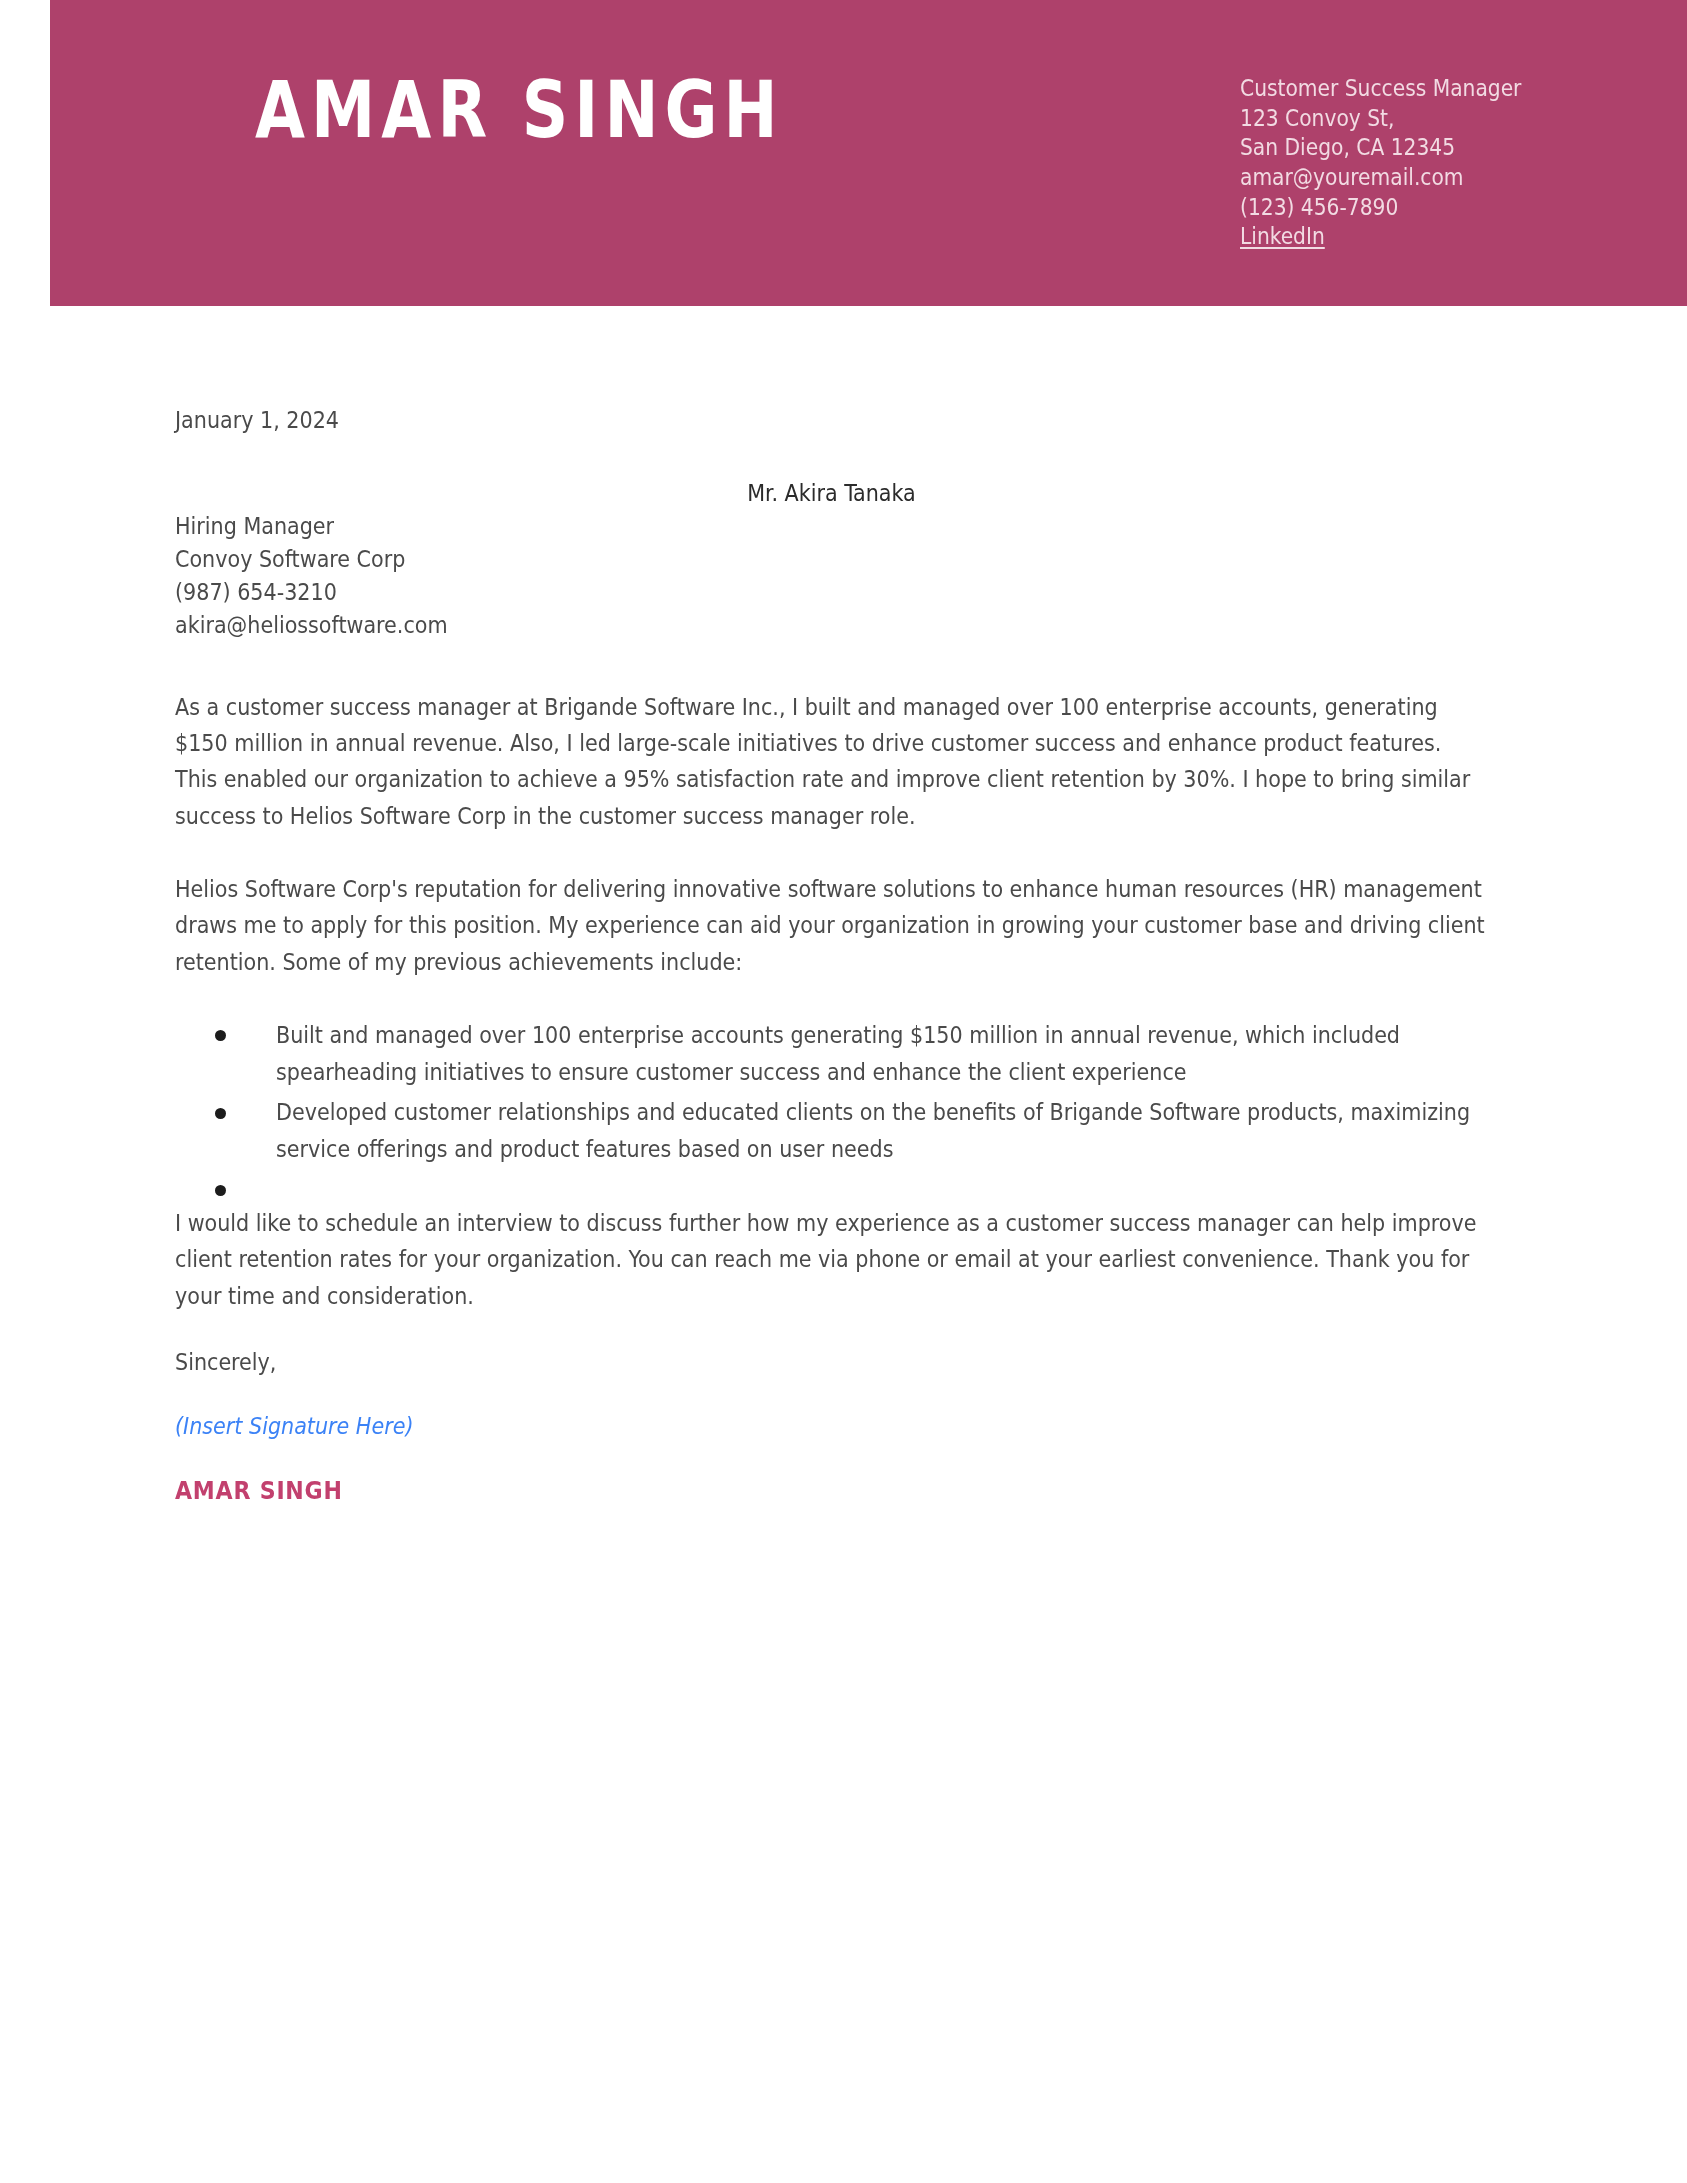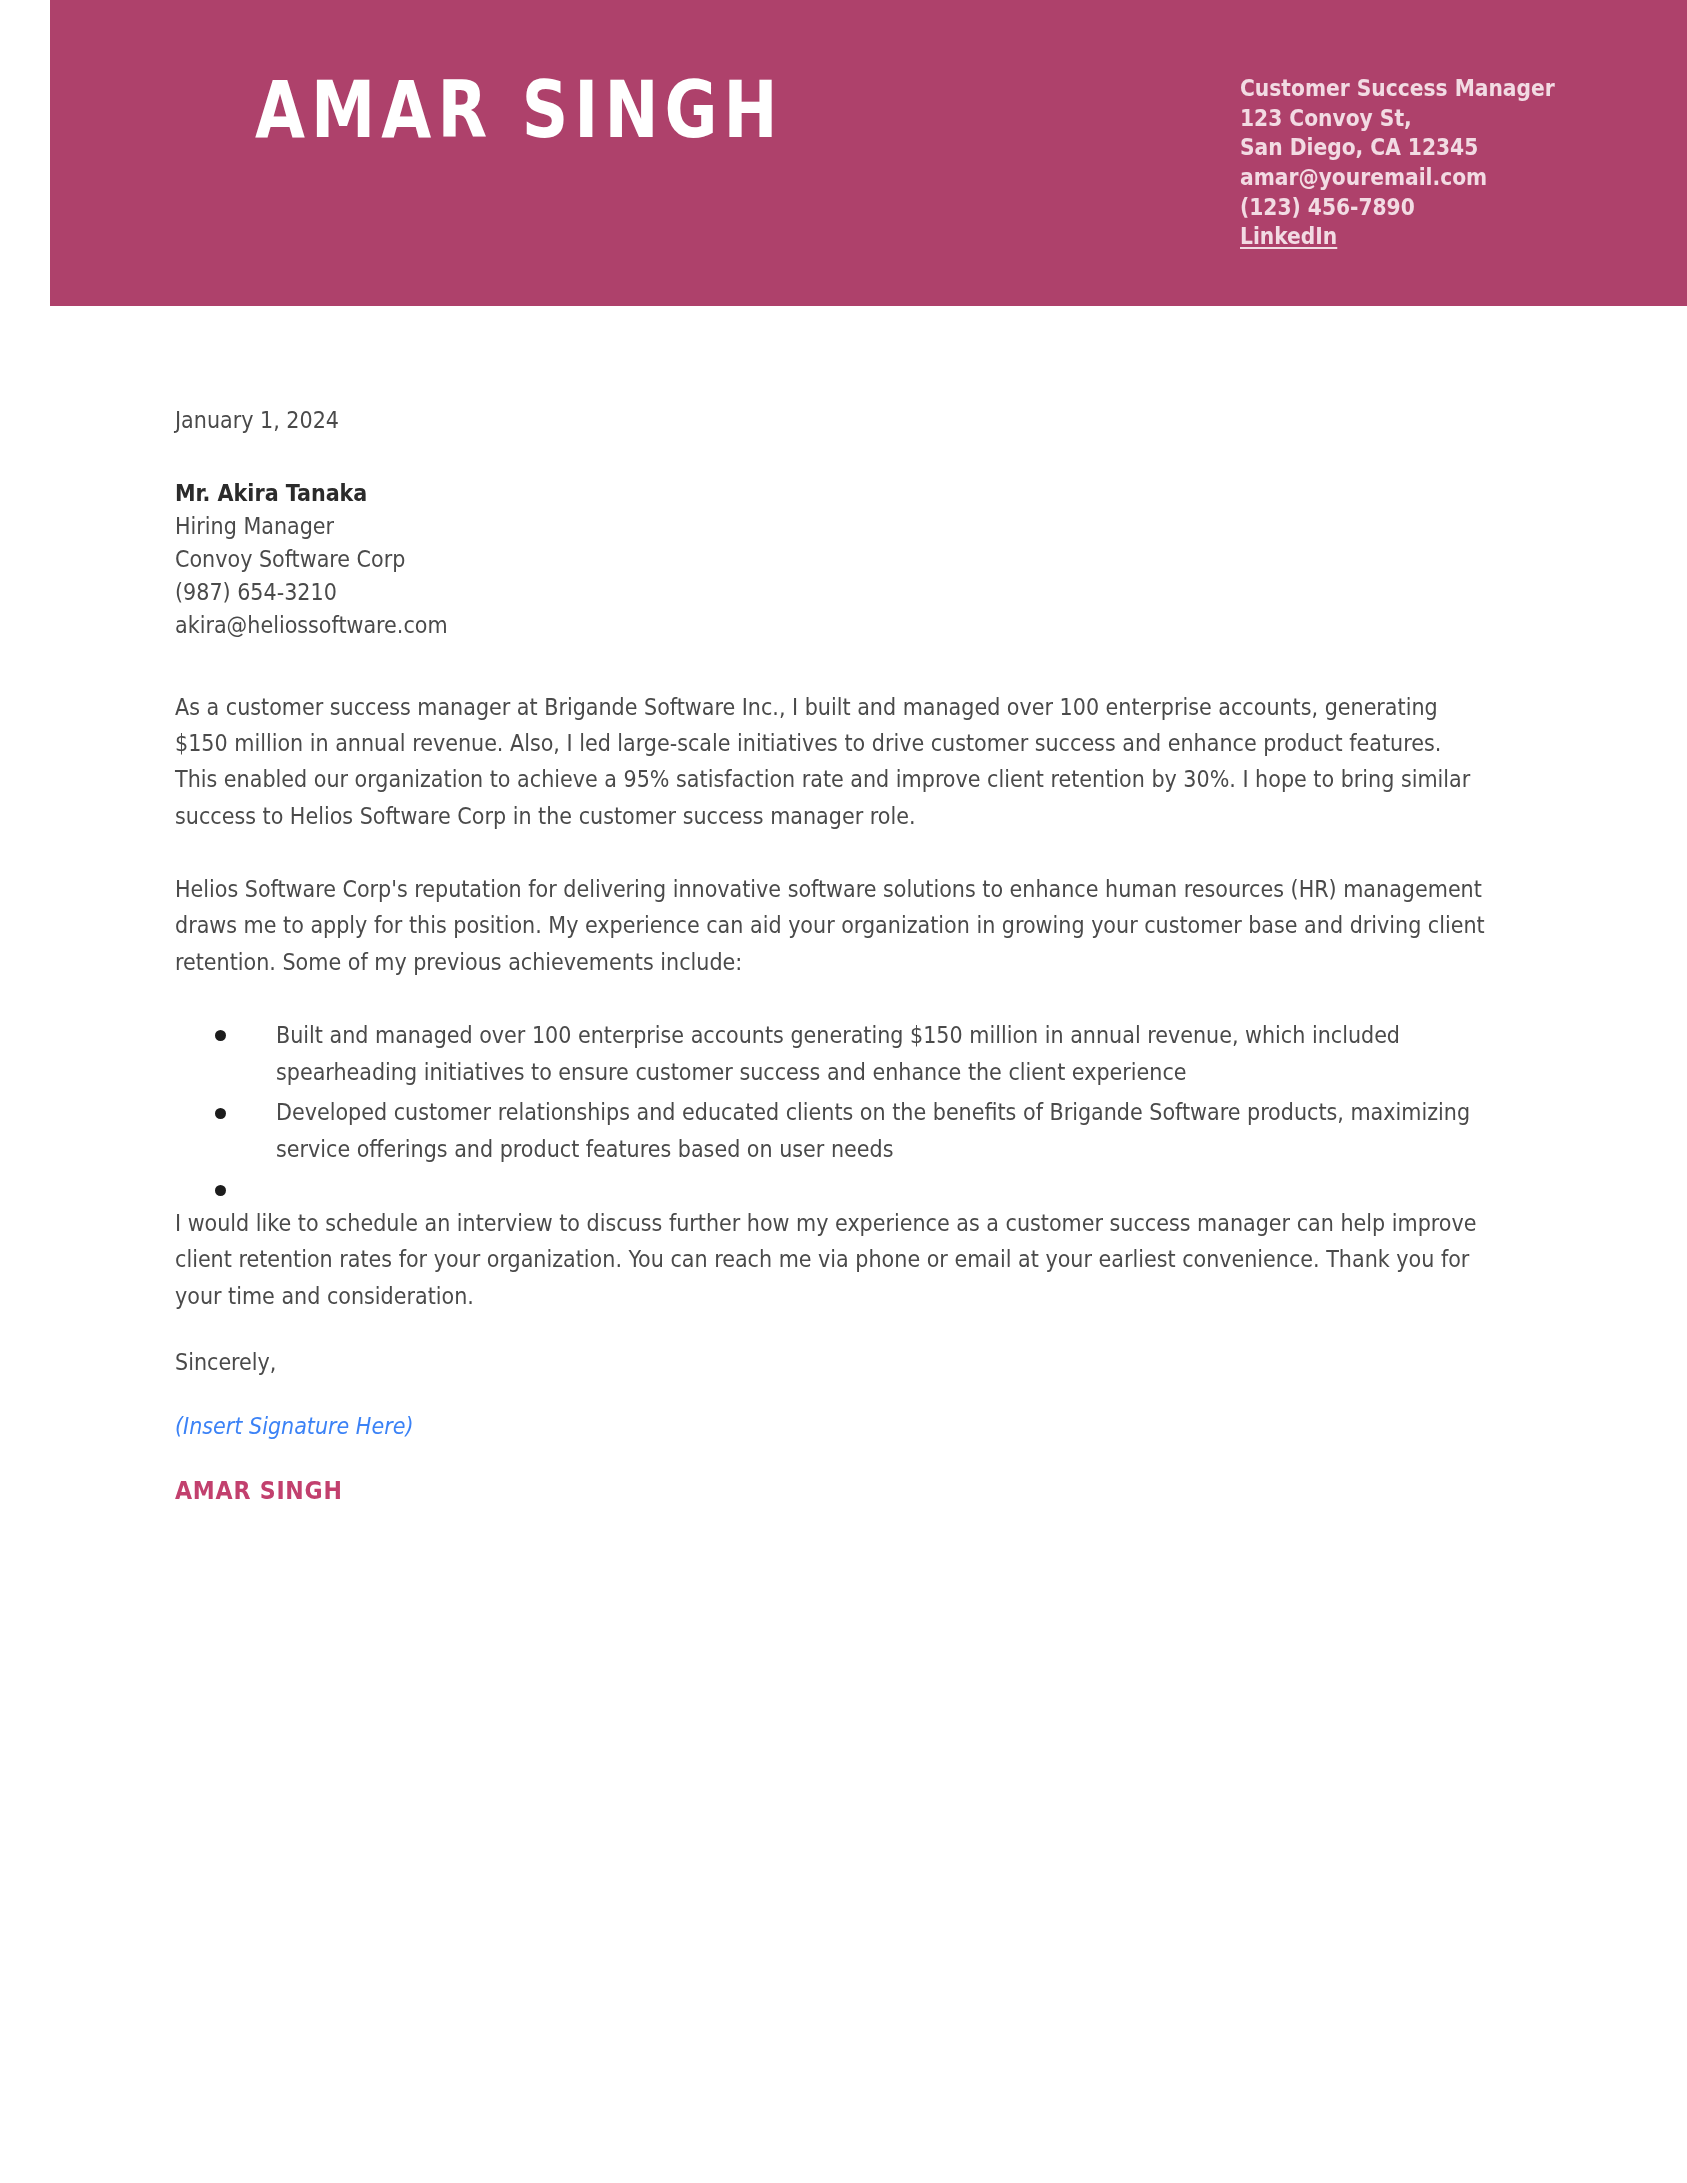--- a/index.html
+++ b/index.html
@@ -44,21 +44,21 @@
   }
 
   .header-contact {
     position: absolute;
     left: 1190px;
     top: 74px;
     width: 423px;
     font-size: 22.5px;
     line-height: 1.32;
     color: #f2dbe3;
-    font-weight: 700;
+    font-weight: 400;
   }
 
   .header-contact .line { white-space: nowrap; }
 
   .header-contact .link {
     text-decoration: underline;
     text-underline-offset: 2.6px;
     color: #f2dbe3;
     cursor: pointer;
     text-align: center;
@@ -84,22 +84,23 @@
   .recipient { margin-bottom: 46px; }
 
   .recipient .line {
     font-size: 23px;
     line-height: 1.44;
     color: #4a4a4a;
     white-space: nowrap;
   }
 
   .recipient .name {
-    font-weight: 700;
+    font-weight: 400;
     color: #2b2b2b;
+    text-align: center;
   }
 
   .salutation {
     font-size: 23px;
     margin-bottom: 46px;
     color: #4a4a4a;
   }
 
   .para {
     font-size: 23px;

